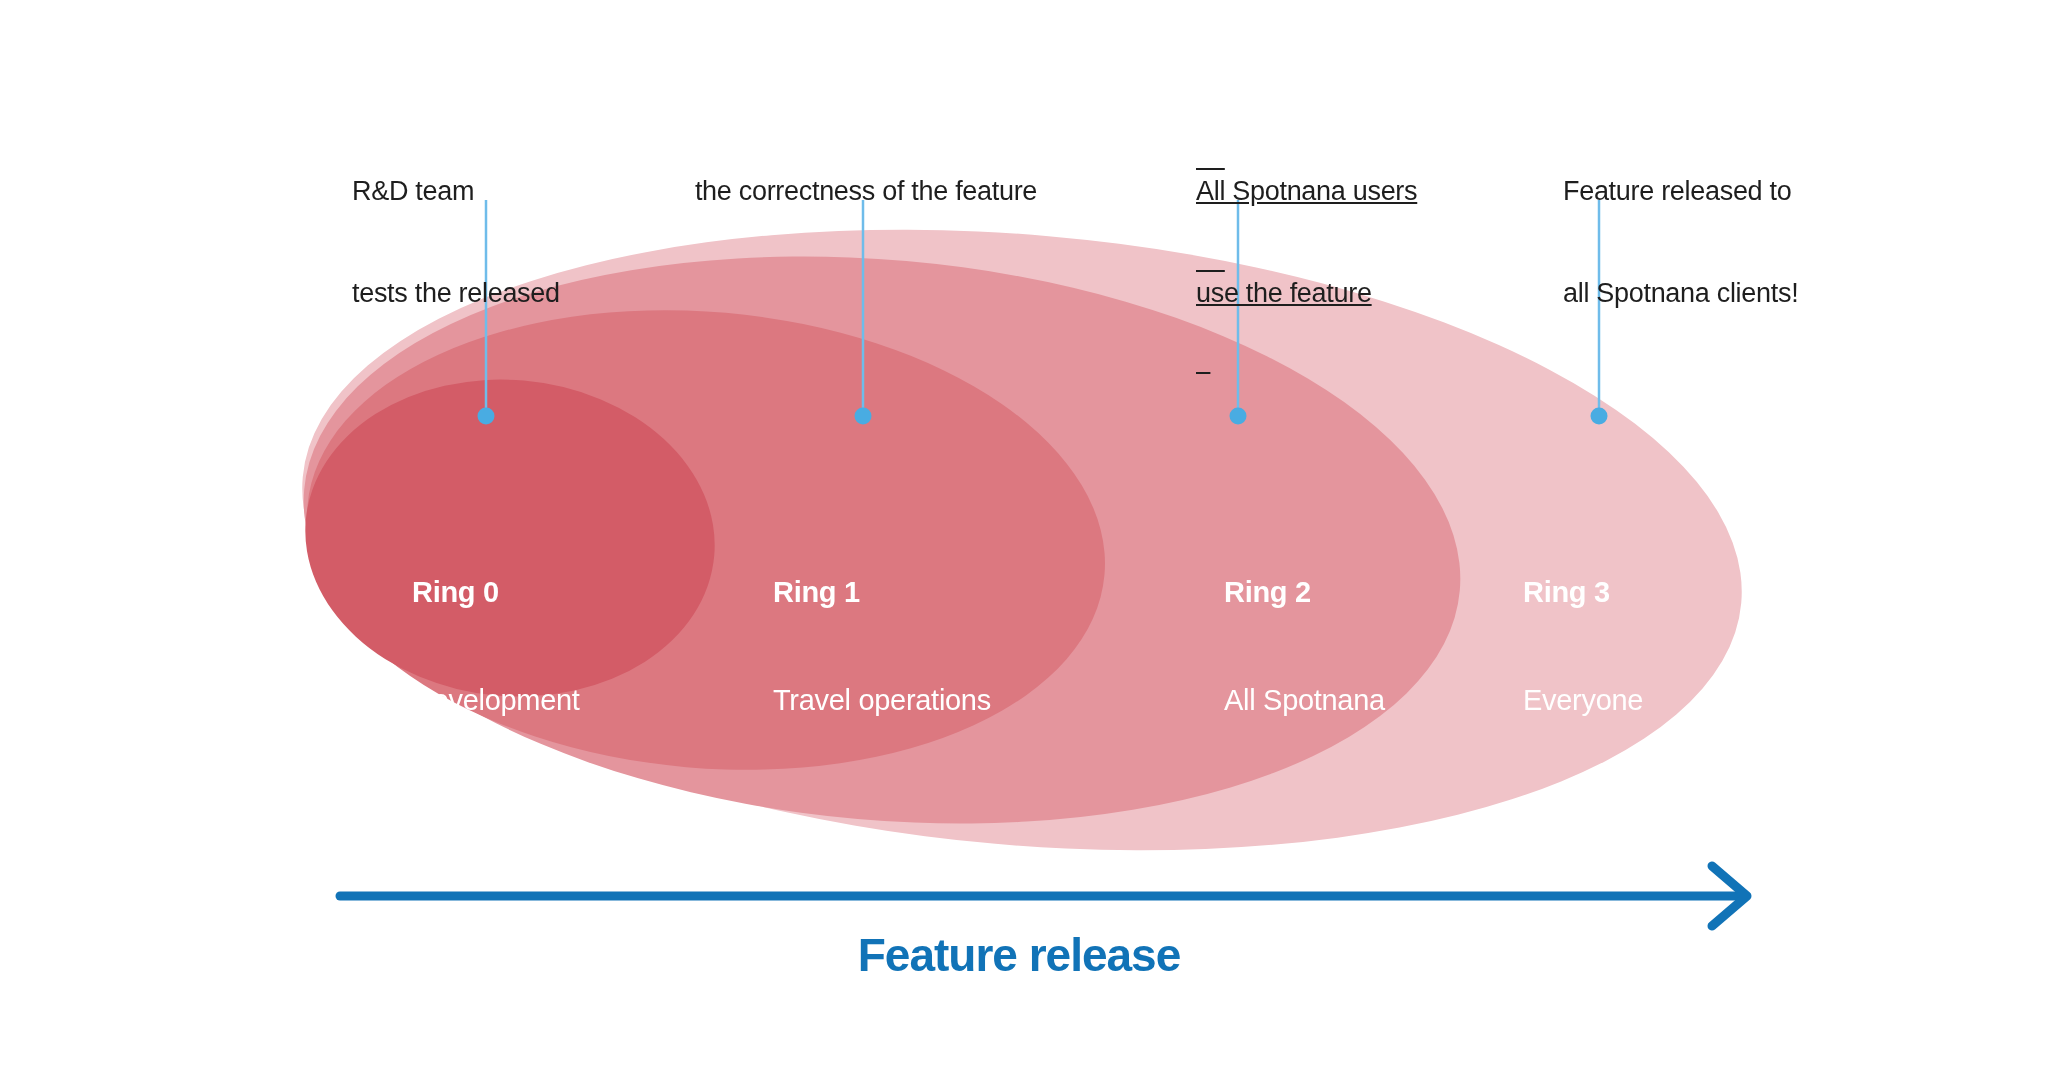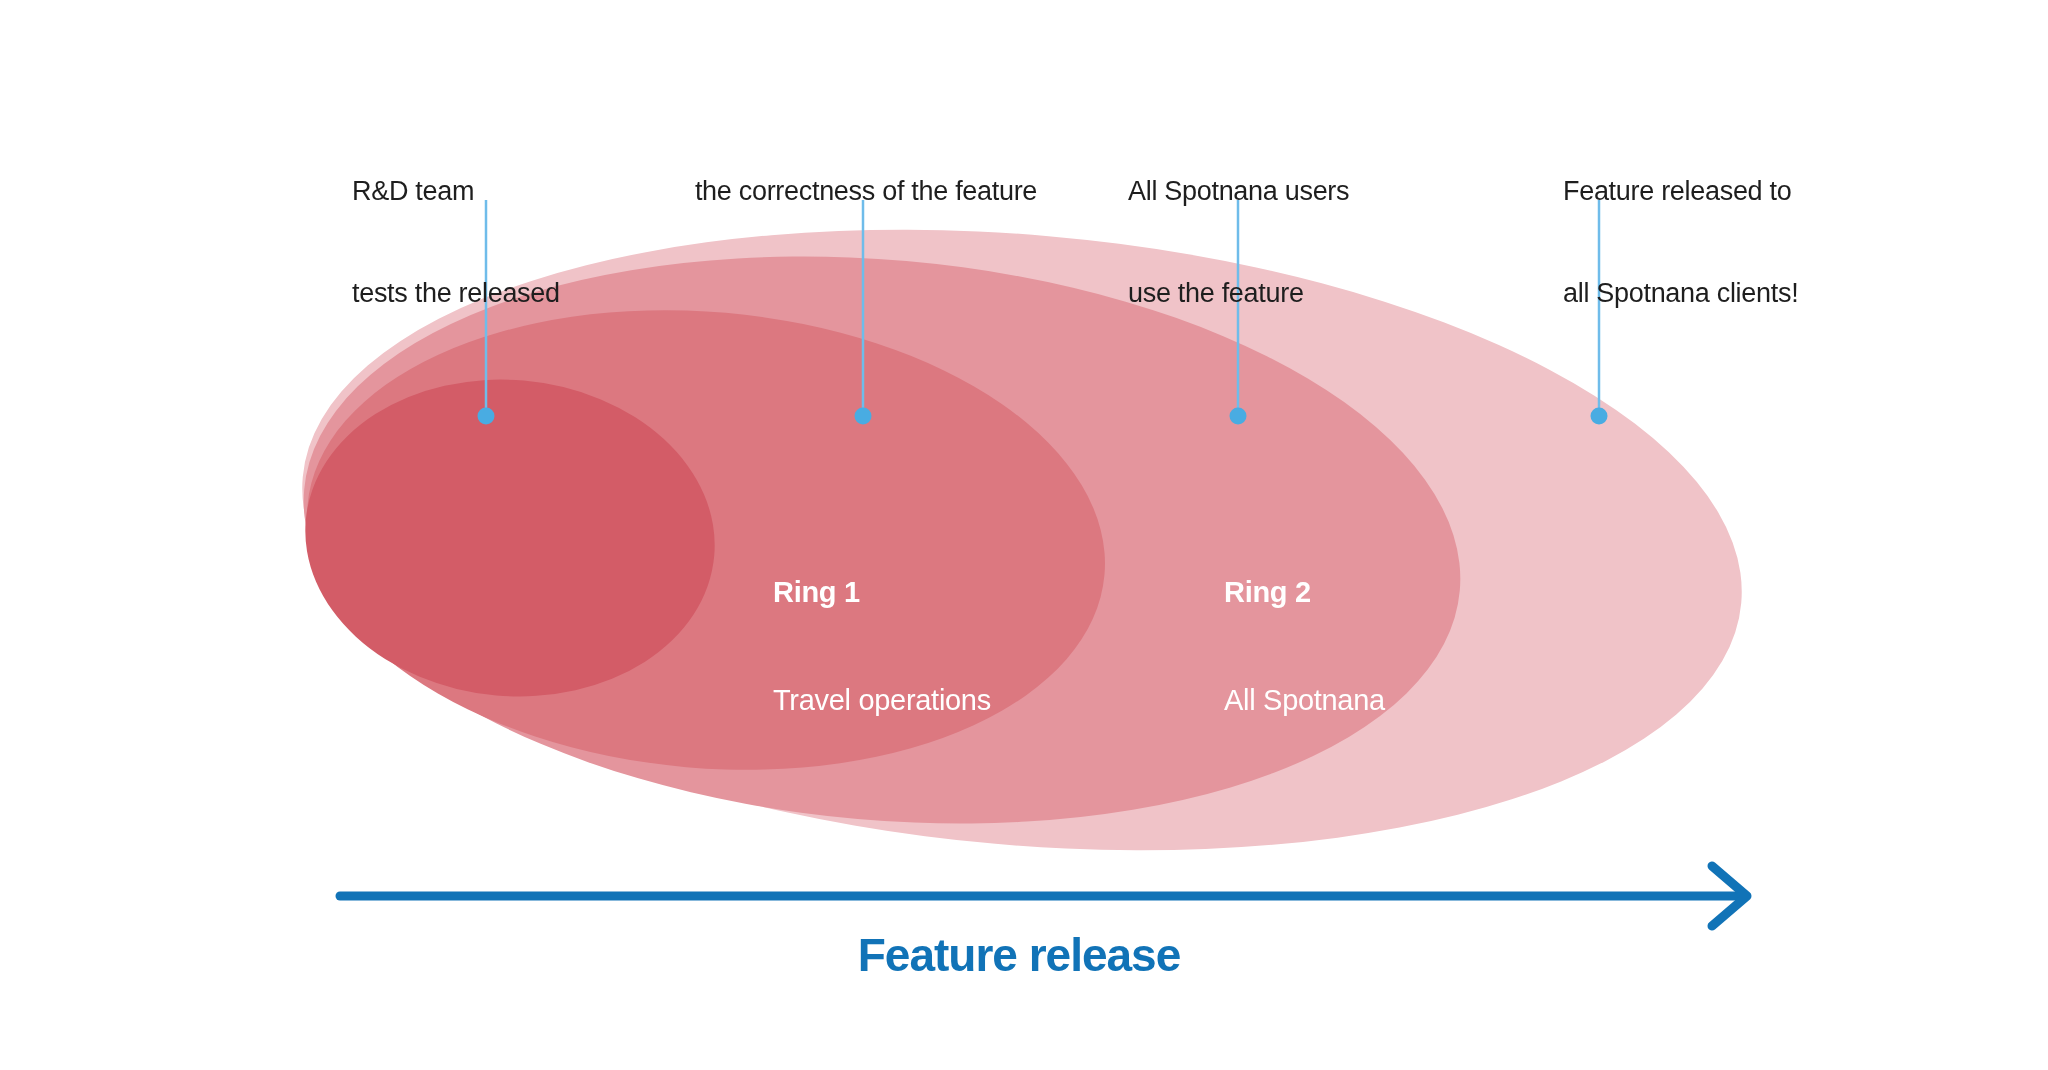--- a/index.html
+++ b/index.html
@@ -21,21 +21,21 @@
   .dot{fill:var(--connector-dot);}
   .arrow-line{stroke:var(--accent-blue);stroke-width:9;stroke-linecap:round;}
   .arrow-head{stroke:var(--accent-blue);stroke-width:9;fill:none;stroke-linecap:round;stroke-linejoin:round;}
   .annotation{
     position:absolute;top:106px;font-size:27px;line-height:34px;
     letter-spacing:-0.3px;color:var(--annotation-text);white-space:pre;
   }
   .annotation .line{display:block;}
   .a1{left:352px;}
   .a2{left:656px;width:420px;text-align:center;}
-  .a3{left:1128px;}
+  .a3{left:1196px;text-decoration:underline;}
   .a4{left:1516px;margin-left:47px;}
   .ring-label{
     position:absolute;top:502px;color:var(--label-text);
     font-size:29px;line-height:36px;letter-spacing:-0.3px;white-space:pre;
   }
   .ring-label .name{display:block;font-weight:bold;}
   .ring-label .subtitle{display:block;}
   .rl0{left:412px;}
   .rl1{left:773px;}
   .rl2{left:1177px;margin-left:47px;}
@@ -81,24 +81,32 @@
   </div>
   <div class="annotation a3">
     <span class="line">All Spotnana users</span>
     <span class="line">use the feature</span>
   </div>
   <div class="annotation a4">
     <span class="line">Feature released to</span>
     <span class="line">all Spotnana clients!</span>
   </div>
 
+  <div class="ring-label rl0">
+    <span class="name">Ring 0</span>
+    <span class="subtitle">Development</span>
+  </div>
   <div class="ring-label rl1">
     <span class="name">Ring 1</span>
     <span class="subtitle">Travel operations</span>
   </div>
   <div class="ring-label rl2">
     <span class="name">Ring 2</span>
     <span class="subtitle">All Spotnana</span>
   </div>
+  <div class="ring-label rl3">
+    <span class="name">Ring 3</span>
+    <span class="subtitle">Everyone</span>
+  </div>
 
   <div class="release-title">Feature release</div>
 
 </div>
 
 </body></html>

